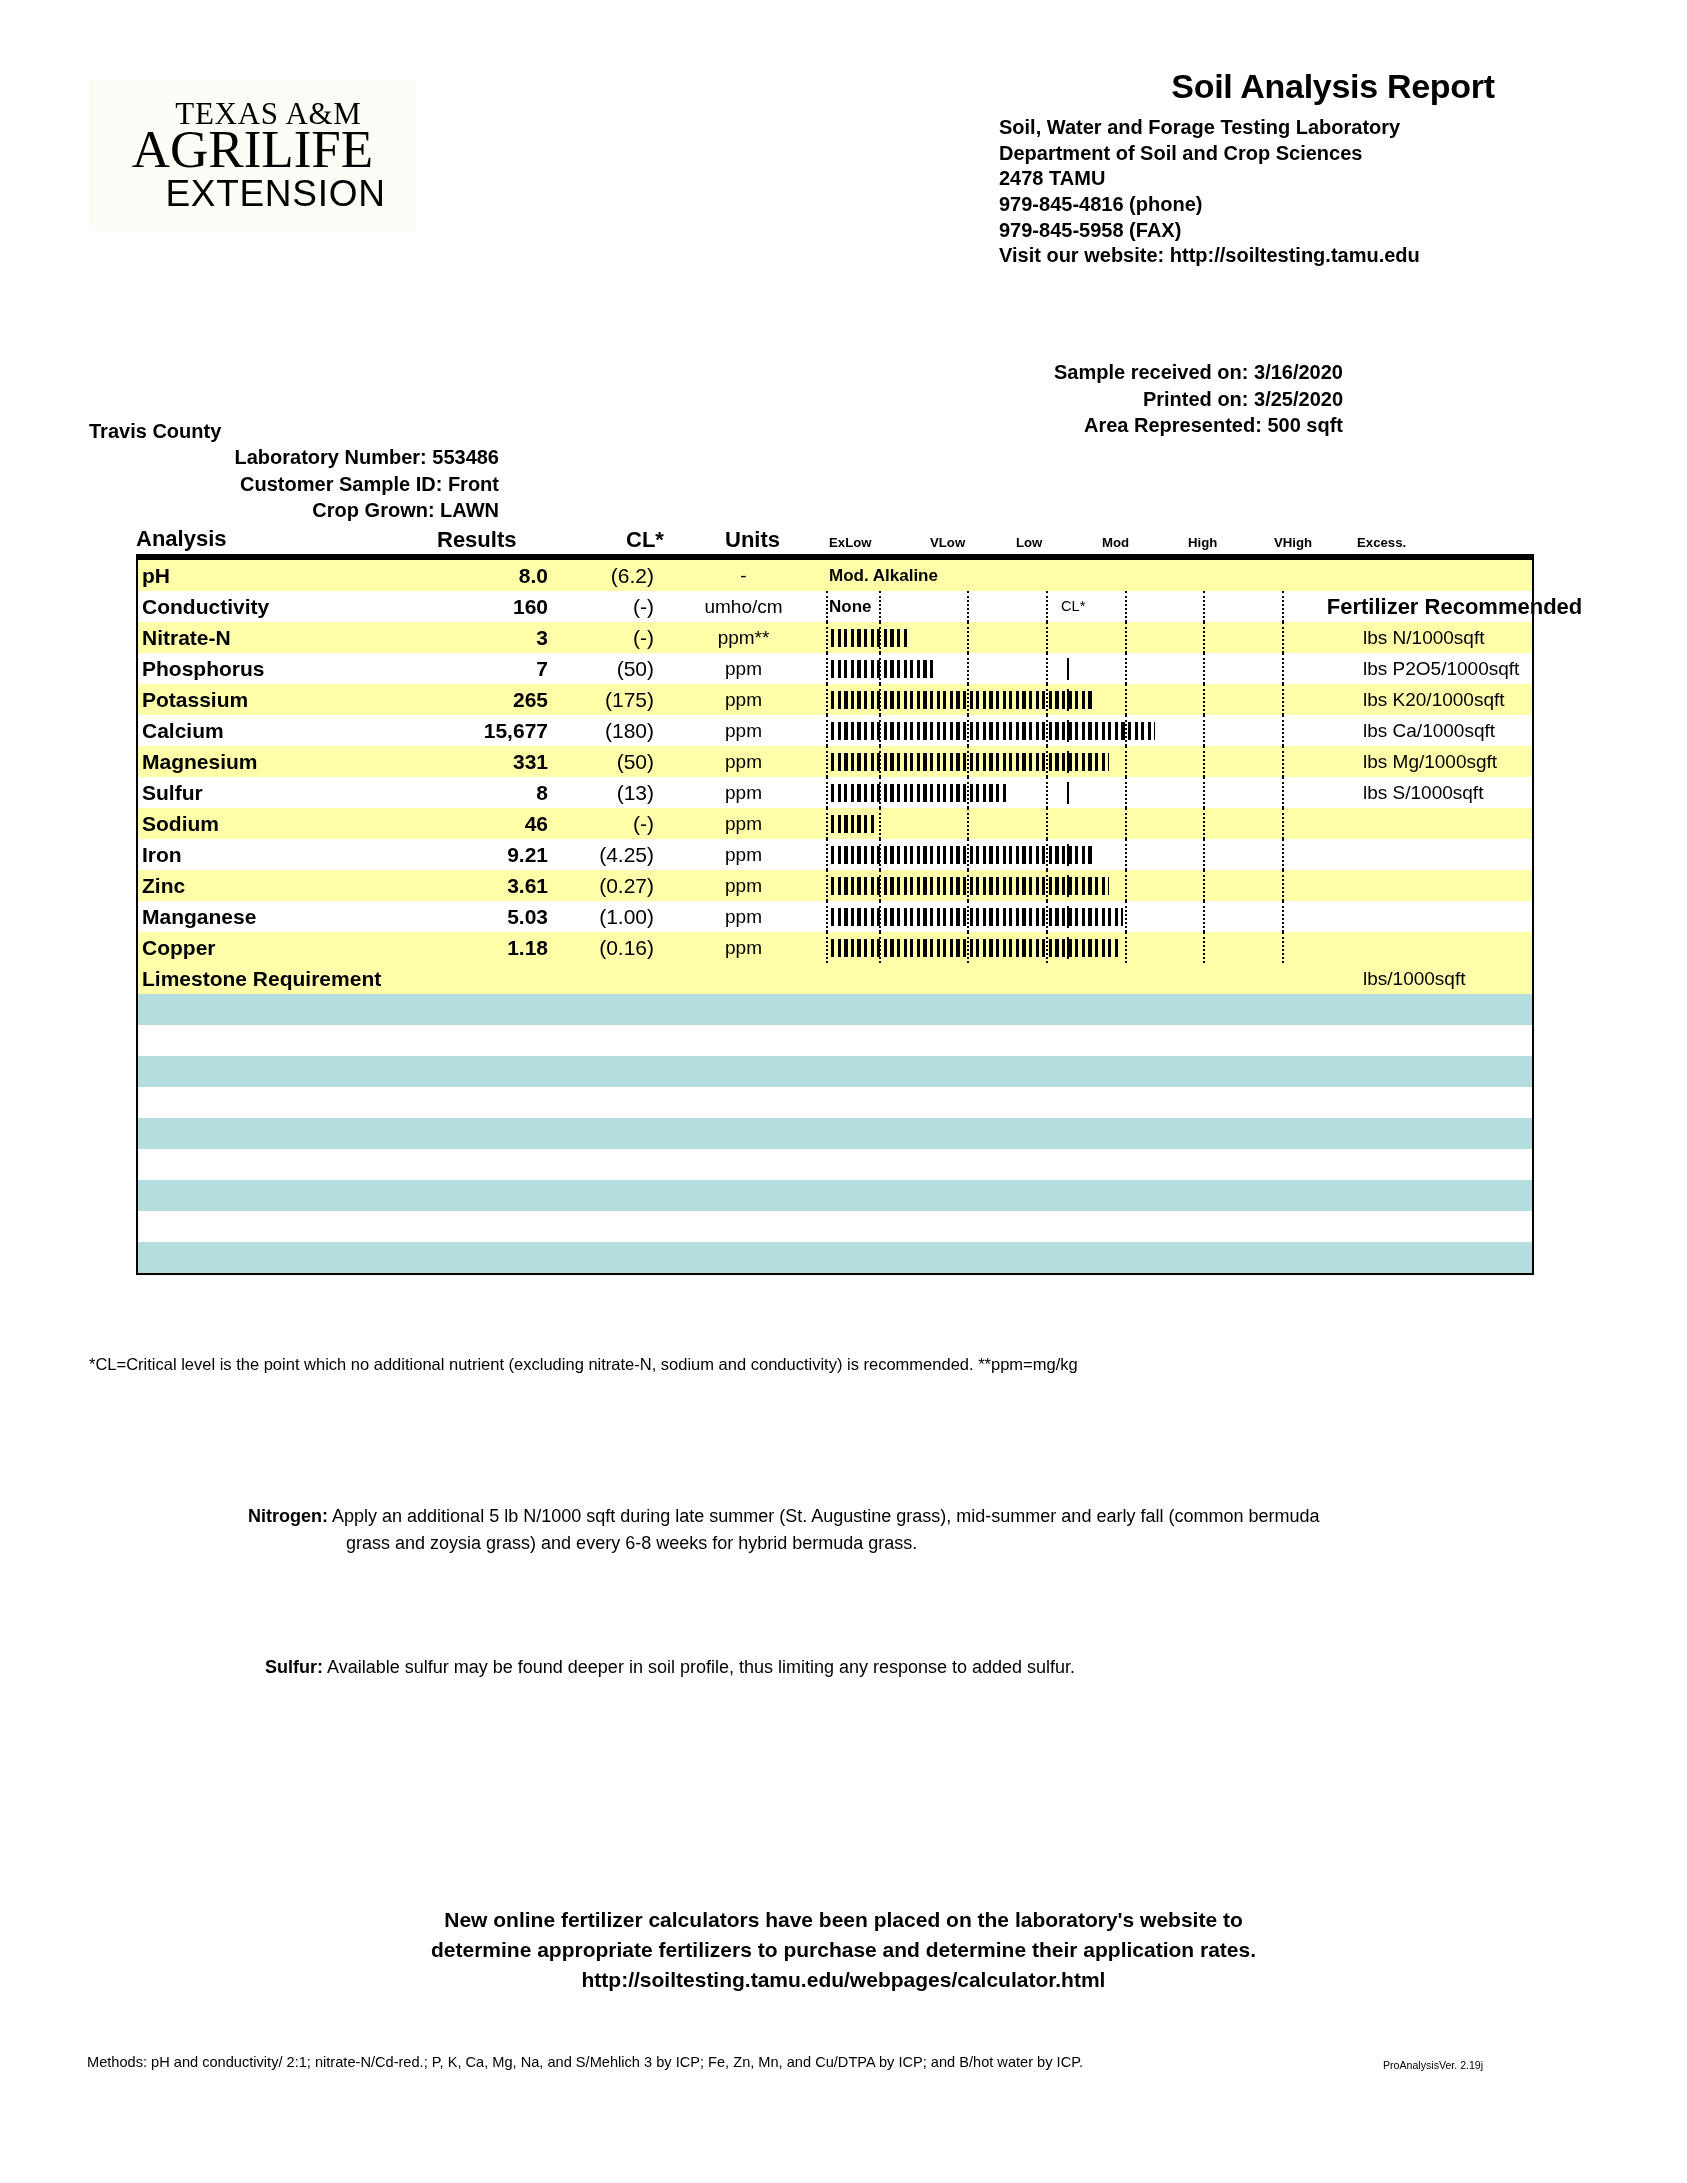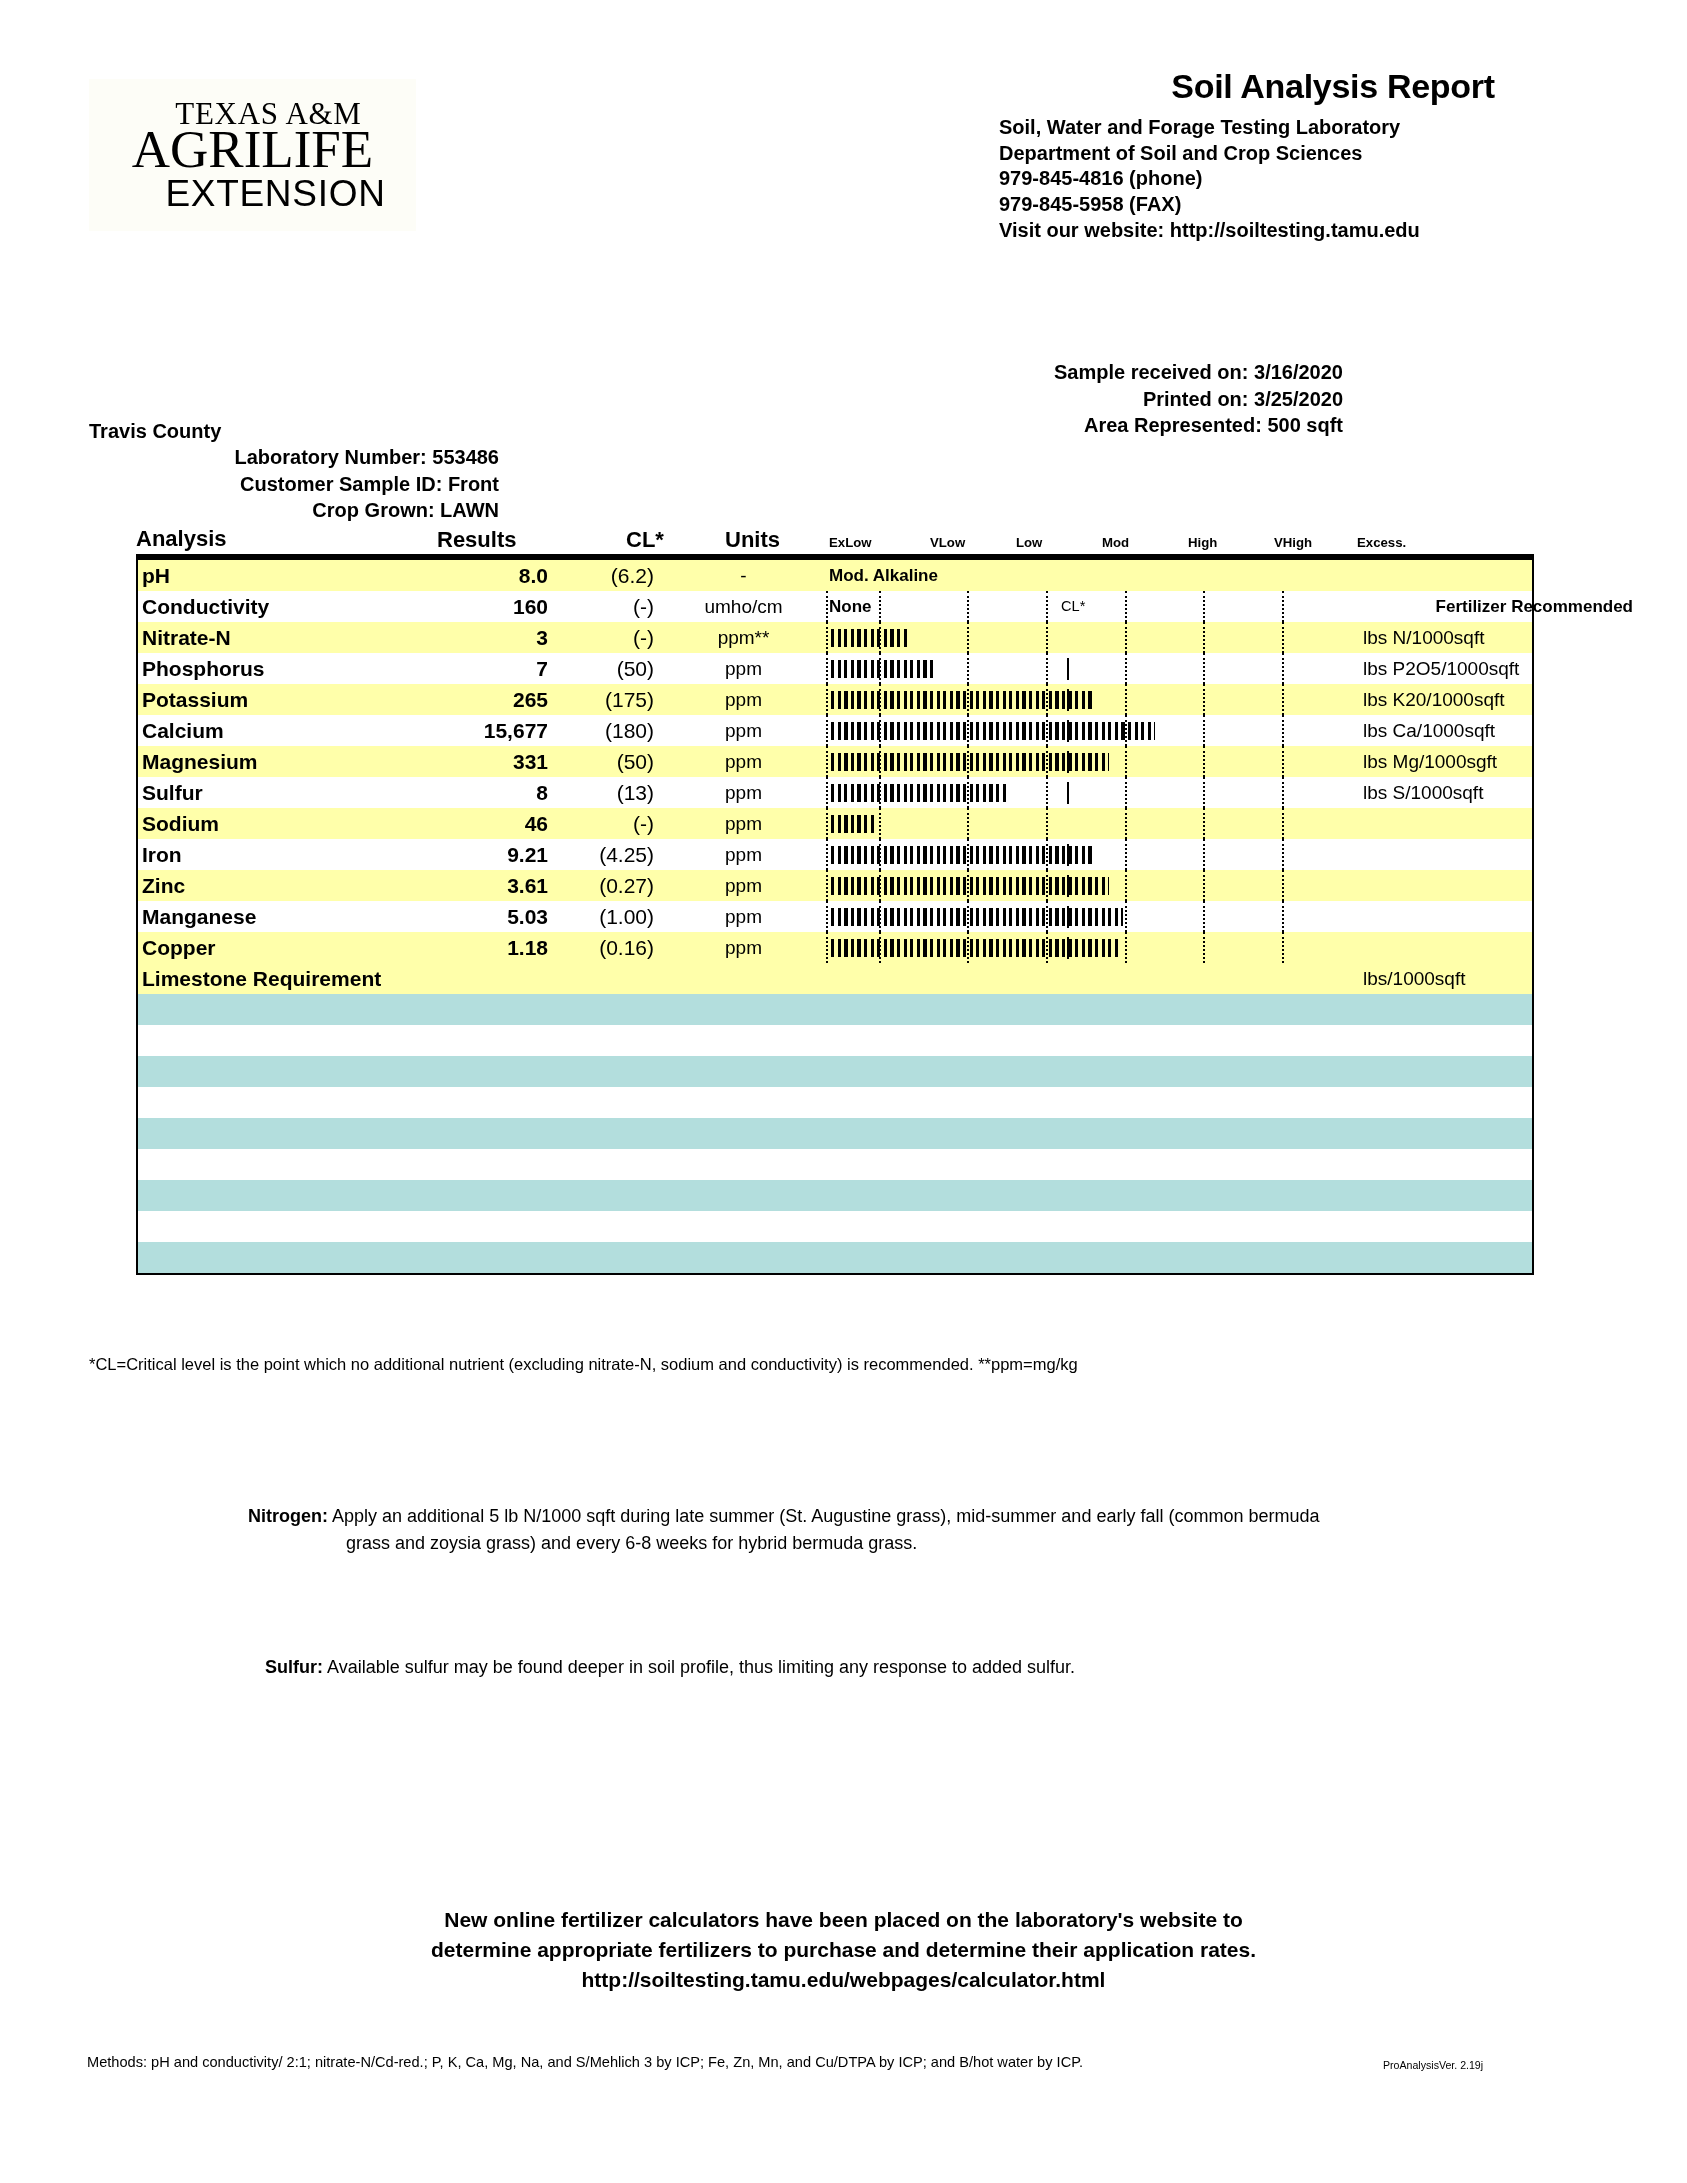--- a/index.html
+++ b/index.html
@@ -184,22 +184,22 @@
     font-weight: normal;
   }
   .c-desc {
     left: 691px;
     font-size: 17px;
     font-weight: bold;
   }
   .c-fert-head {
     left: 1138px;
     width: 357px;
-    text-align: right;
-    font-size: 17px;
+    text-align: center;
+    font-size: 22px;
     font-weight: bold;
   }
   .c-fert-val {
     left: 1085px;
     width: 132px;
     text-align: right;
     font-size: 20.5px;
     font-weight: bold;
     margin-top: 22px;
   }
@@ -308,20 +308,21 @@
   <div class="logo-box">
     <div class="logo-line1">TEXAS A&amp;M</div>
     <div class="logo-line2">AGRILIFE</div>
     <div class="logo-line3">EXTENSION</div>
   </div>
 
   <div class="hdr-right">
     <div class="report-title">Soil Analysis Report</div>
     <div class="hdr-line">Soil, Water and Forage Testing Laboratory</div>
     <div class="hdr-line">Department of Soil and Crop Sciences</div>
+    <div class="hdr-line">2478 TAMU</div>
     <div class="hdr-line">979-845-4816 (phone)</div>
     <div class="hdr-line">979-845-5958 (FAX)</div>
     <div class="hdr-line">Visit our website:  http://soiltesting.tamu.edu</div>
   </div>
 
   <div class="dates">
     <div class="d-line">Sample received on: 3/16/2020</div>
     <div class="d-line">Printed on: 3/25/2020</div>
     <div class="d-line">Area Represented: 500 sqft</div>
   </div>

